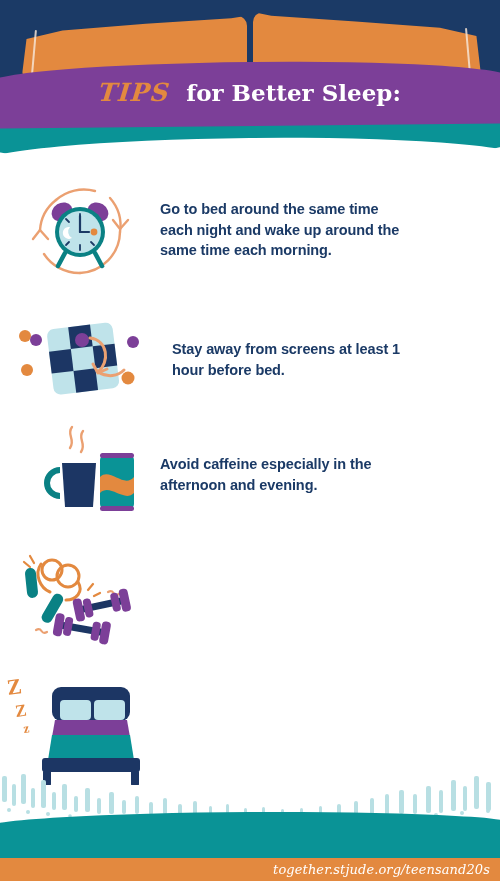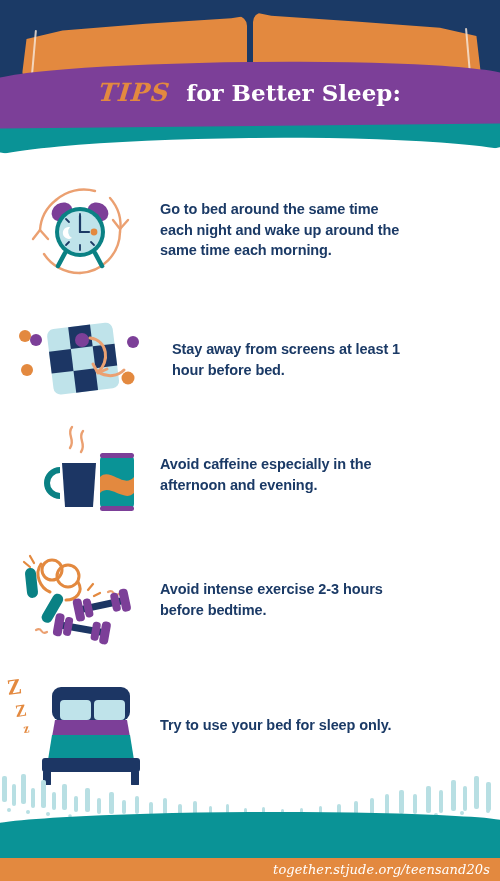--- a/index.html
+++ b/index.html
@@ -324,21 +324,20 @@
 
           <g transform="rotate(10 80 88)">
             <rect x="58" y="85" width="46" height="7" rx="3.5" fill="#1c3664"></rect>
             <rect x="54" y="77" width="9" height="23" rx="4" fill="#7c3f98"></rect>
             <rect x="64" y="79" width="8" height="19" rx="3.5" fill="#7c3f98"></rect>
             <rect x="92" y="79" width="8" height="19" rx="3.5" fill="#7c3f98"></rect>
             <rect x="101" y="77" width="9" height="23" rx="4" fill="#7c3f98"></rect>
           </g>
         </svg>
       </div>
-      <div class="tip-text">Avoid intense exercise 2-3 hours before bedtime.</div>
     </div>
 
     <div class="tip-row row-5">
       <div class="tip-icon">
         <svg viewBox="0 0 160 120" width="160" height="120">
 
           <text x="8" y="30" font-family="Liberation Serif, serif" font-size="22" font-weight="bold" fill="#e3893f" transform="rotate(-8 8 30)">Z</text>
           <text x="16" y="52" font-family="Liberation Serif, serif" font-size="17" font-weight="bold" fill="#e3893f" transform="rotate(-8 16 52)">Z</text>
           <text x="24" y="68" font-family="Liberation Serif, serif" font-size="13" font-weight="bold" fill="#e3893f" transform="rotate(-8 24 68)">z</text>
 
@@ -349,21 +348,20 @@
 
           <path d="M55 55 L127 55 L130 72 L52 72 Z" fill="#7c3f98"></path>
 
           <path d="M52 70 L130 70 L134 95 L48 95 Z" fill="#0a9396"></path>
 
           <rect x="42" y="93" width="98" height="14" rx="3" fill="#1c3664"></rect>
           <rect x="43" y="105" width="8" height="16" rx="2" fill="#1c3664"></rect>
           <rect x="131" y="105" width="8" height="16" rx="2" fill="#1c3664"></rect>
         </svg>
       </div>
-      <div class="tip-text">Try to use your bed for sleep only.</div>
     </div>
   </div>
 
   <div class="brush-texture">
     <svg viewBox="0 0 500 58" width="500" height="58" preserveAspectRatio="none">
       <g fill="#b8dfe3">
         <rect x="2" y="6" width="5" height="26" rx="2"></rect>
         <rect x="12" y="14" width="4" height="22" rx="2"></rect>
         <rect x="21" y="4" width="5" height="30" rx="2"></rect>
         <rect x="31" y="18" width="4" height="20" rx="2"></rect>

